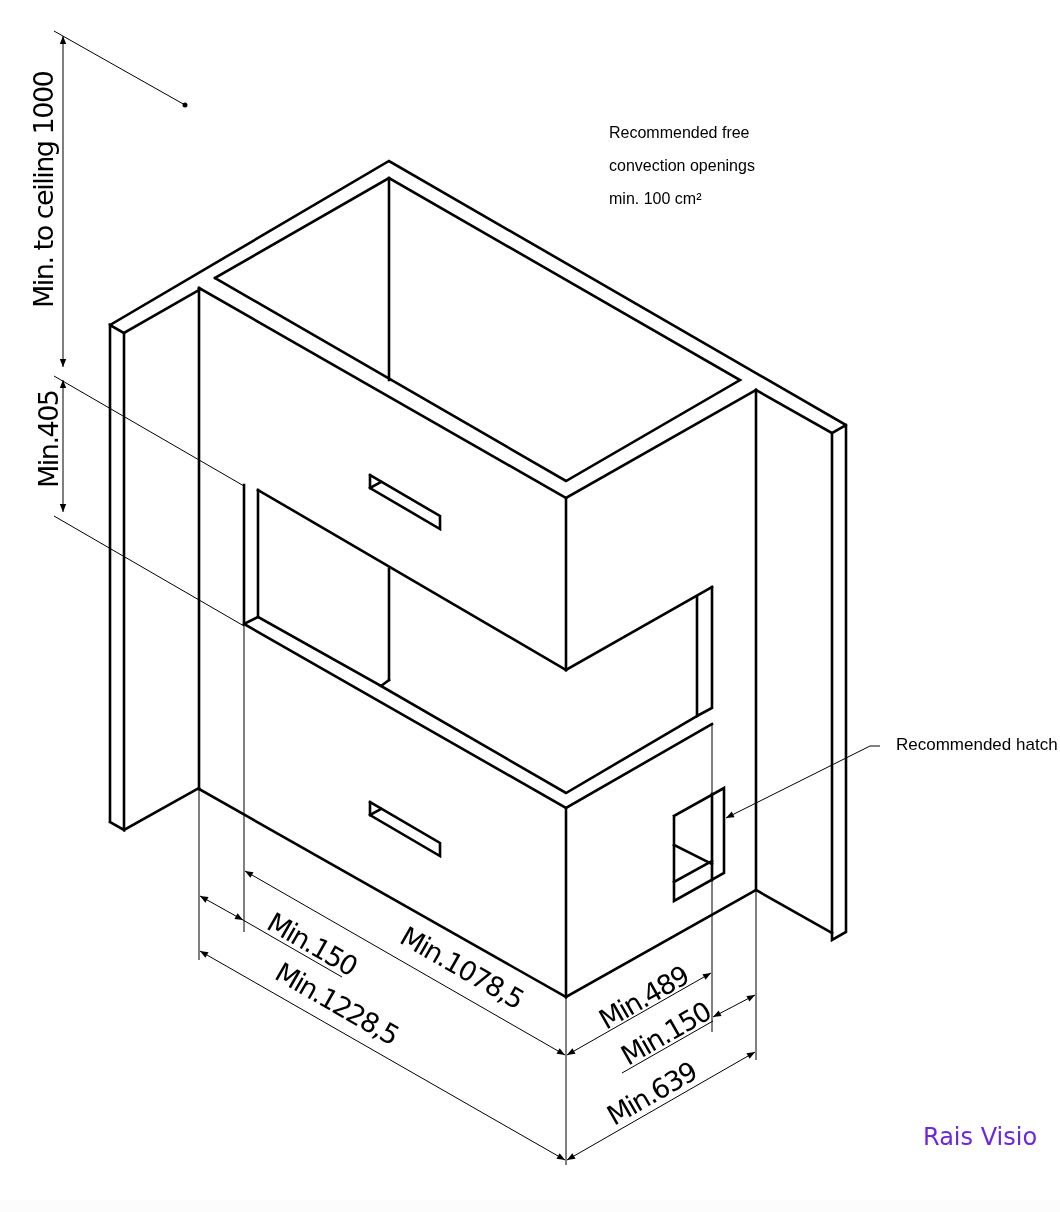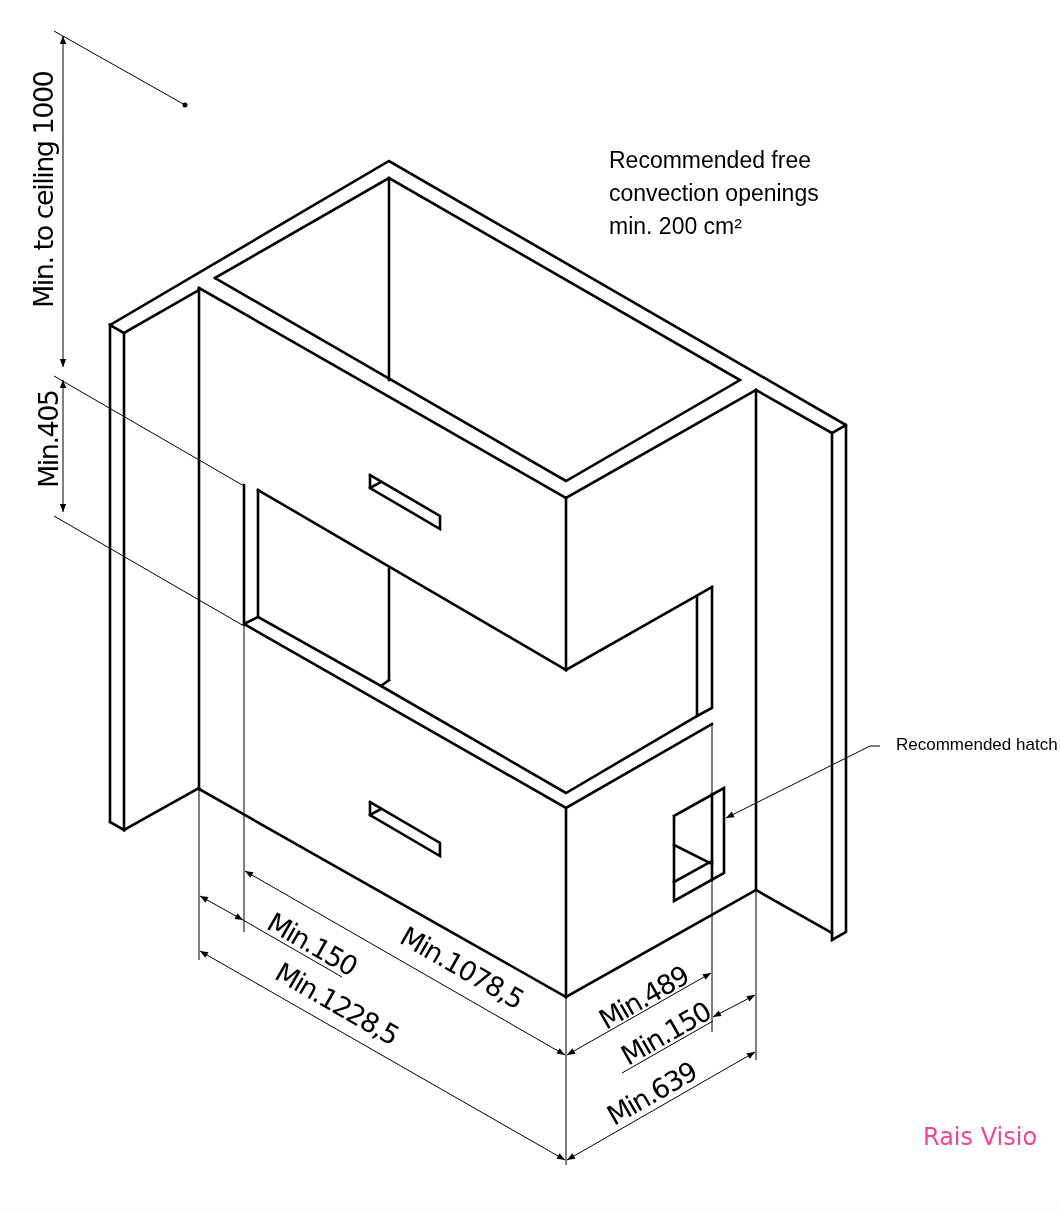--- a/index.html
+++ b/index.html
@@ -2,23 +2,23 @@
 <html><head>
 <meta charset="utf-8">
 <style>
   html, body { margin: 0; padding: 0; background: #ffffff; }
   body { width: 1060px; height: 1212px; position: relative; overflow: hidden; }
   #drawing { position: absolute; left: 0; top: 0; width: 1060px; height: 1212px; }
   .edge { stroke: #000; stroke-width: 2.6; fill: none; stroke-linejoin: miter; stroke-linecap: square; }
   .thin { stroke: #000; stroke-width: 1; fill: none; }
   .dimtext { font-family: "DejaVu Sans", sans-serif; font-size: 27px; fill: #000; letter-spacing: -1.5px; }
   .note { position: absolute; font-family: "Liberation Sans", sans-serif; color: #000; }
-  .note-convection { left: 609px; top: 144px; font-size: 23px; line-height: 33px; }
+  .note-convection { left: 609px; top: 116px; font-size: 16px; line-height: 33px; }
   .note-hatch { left: 896px; top: 735px; font-size: 17px; }
-  .brand { position: absolute; left: 923px; top: 1123px; font-family: "DejaVu Sans", sans-serif; font-size: 24px; color: #ec4899; }
+  .brand { position: absolute; left: 923px; top: 1123px; font-family: "DejaVu Sans", sans-serif; font-size: 24px; color: #6d28d9; }
   .footer-band { position: absolute; left: 0; top: 1200px; width: 1060px; height: 12px; background: #fcfcfc; }
 </style>
 </head>
 <body>
 
 <svg id="drawing" viewBox="0 0 1060 1212" xmlns="http://www.w3.org/2000/svg">
   <defs>
     <marker id="arr" viewBox="0 0 10 10" refX="10" refY="5" markerWidth="14" markerHeight="8" orient="auto-start-reverse" markerUnits="userSpaceOnUse">
       <path d="M0,1 L10,5 L0,9 z" fill="#000"></path>
     </marker>
@@ -113,20 +113,20 @@
     <line class="thin" x1="622" y1="1073" x2="713" y2="1021"></line>
     <text class="dimtext" transform="translate(606,1030) rotate(-29.8)">Min.489</text>
     <text class="dimtext" transform="translate(628,1066) rotate(-29.8)">Min.150</text>
     <text class="dimtext" transform="translate(614,1126) rotate(-29.8)">Min.639</text>
   </g>
 </svg>
 
 <div class="note note-convection">
   <div>Recommended free</div>
   <div>convection openings</div>
-  <div>min. 200 cm²</div>
+  <div>min. 100 cm²</div>
 </div>
 
 <div class="note note-hatch">Recommended hatch</div>
 
 <div class="brand">Rais Visio</div>
 
 <div class="footer-band"></div>
 
 </body></html>

